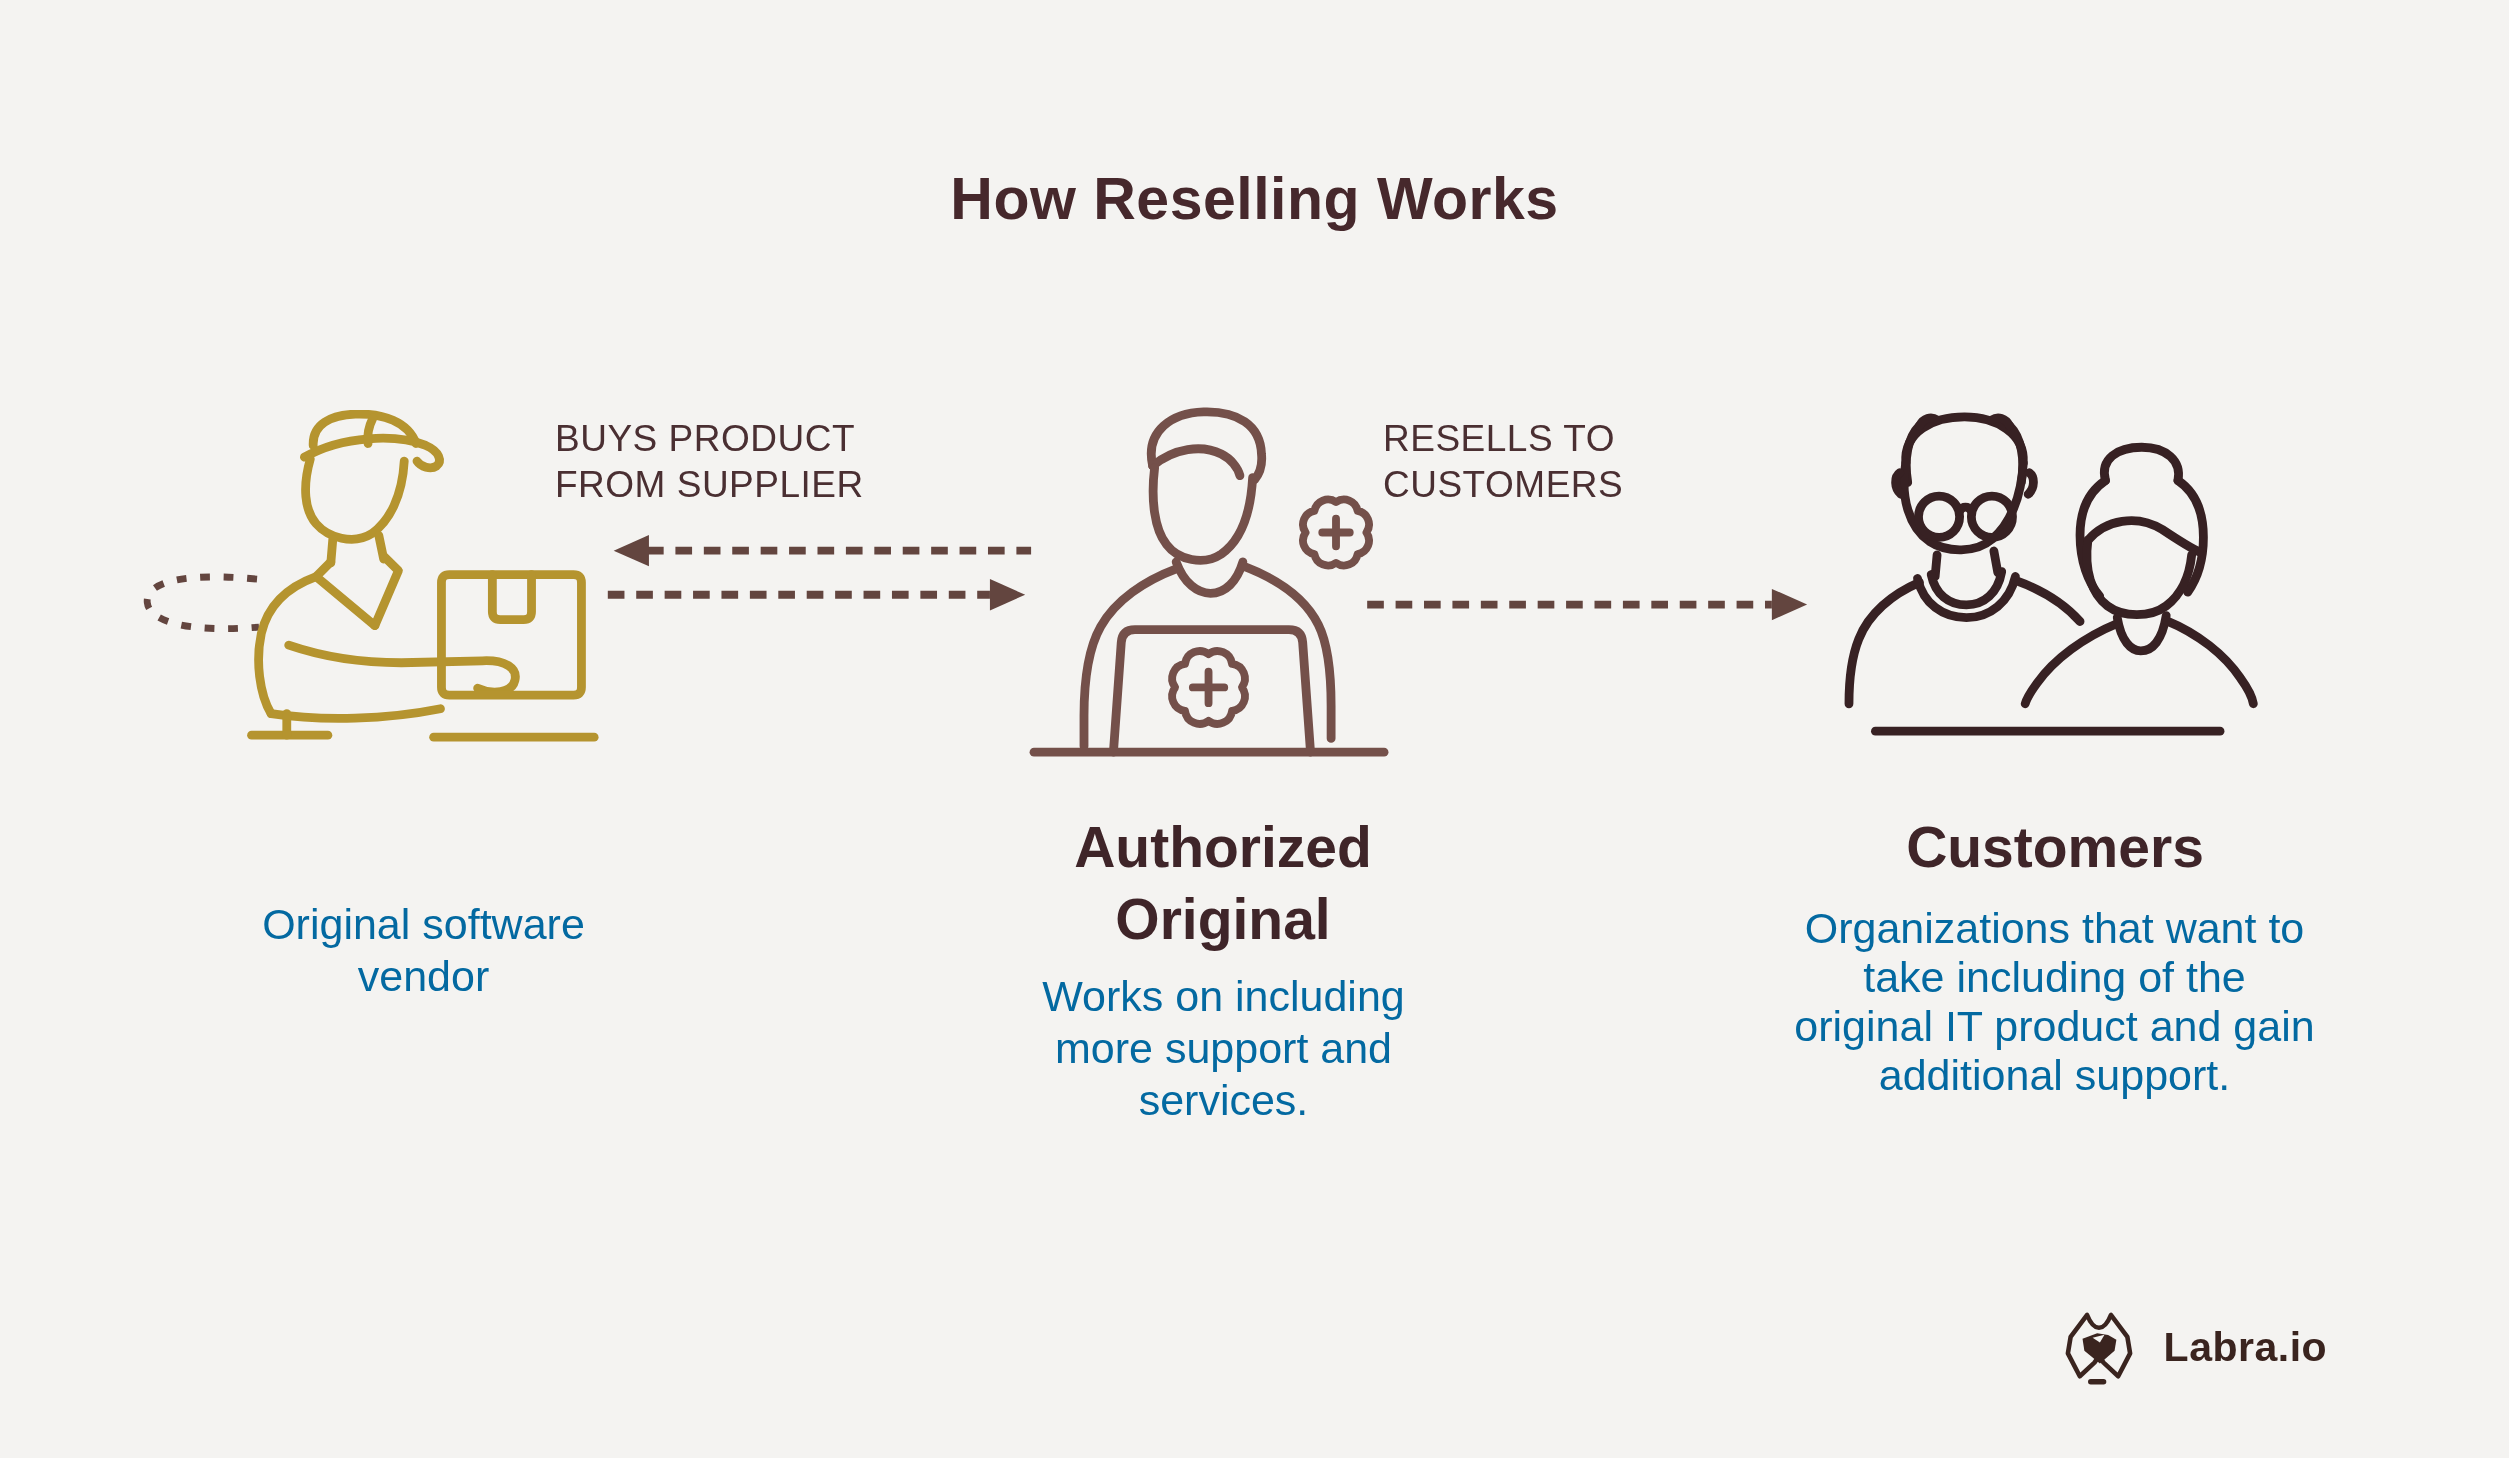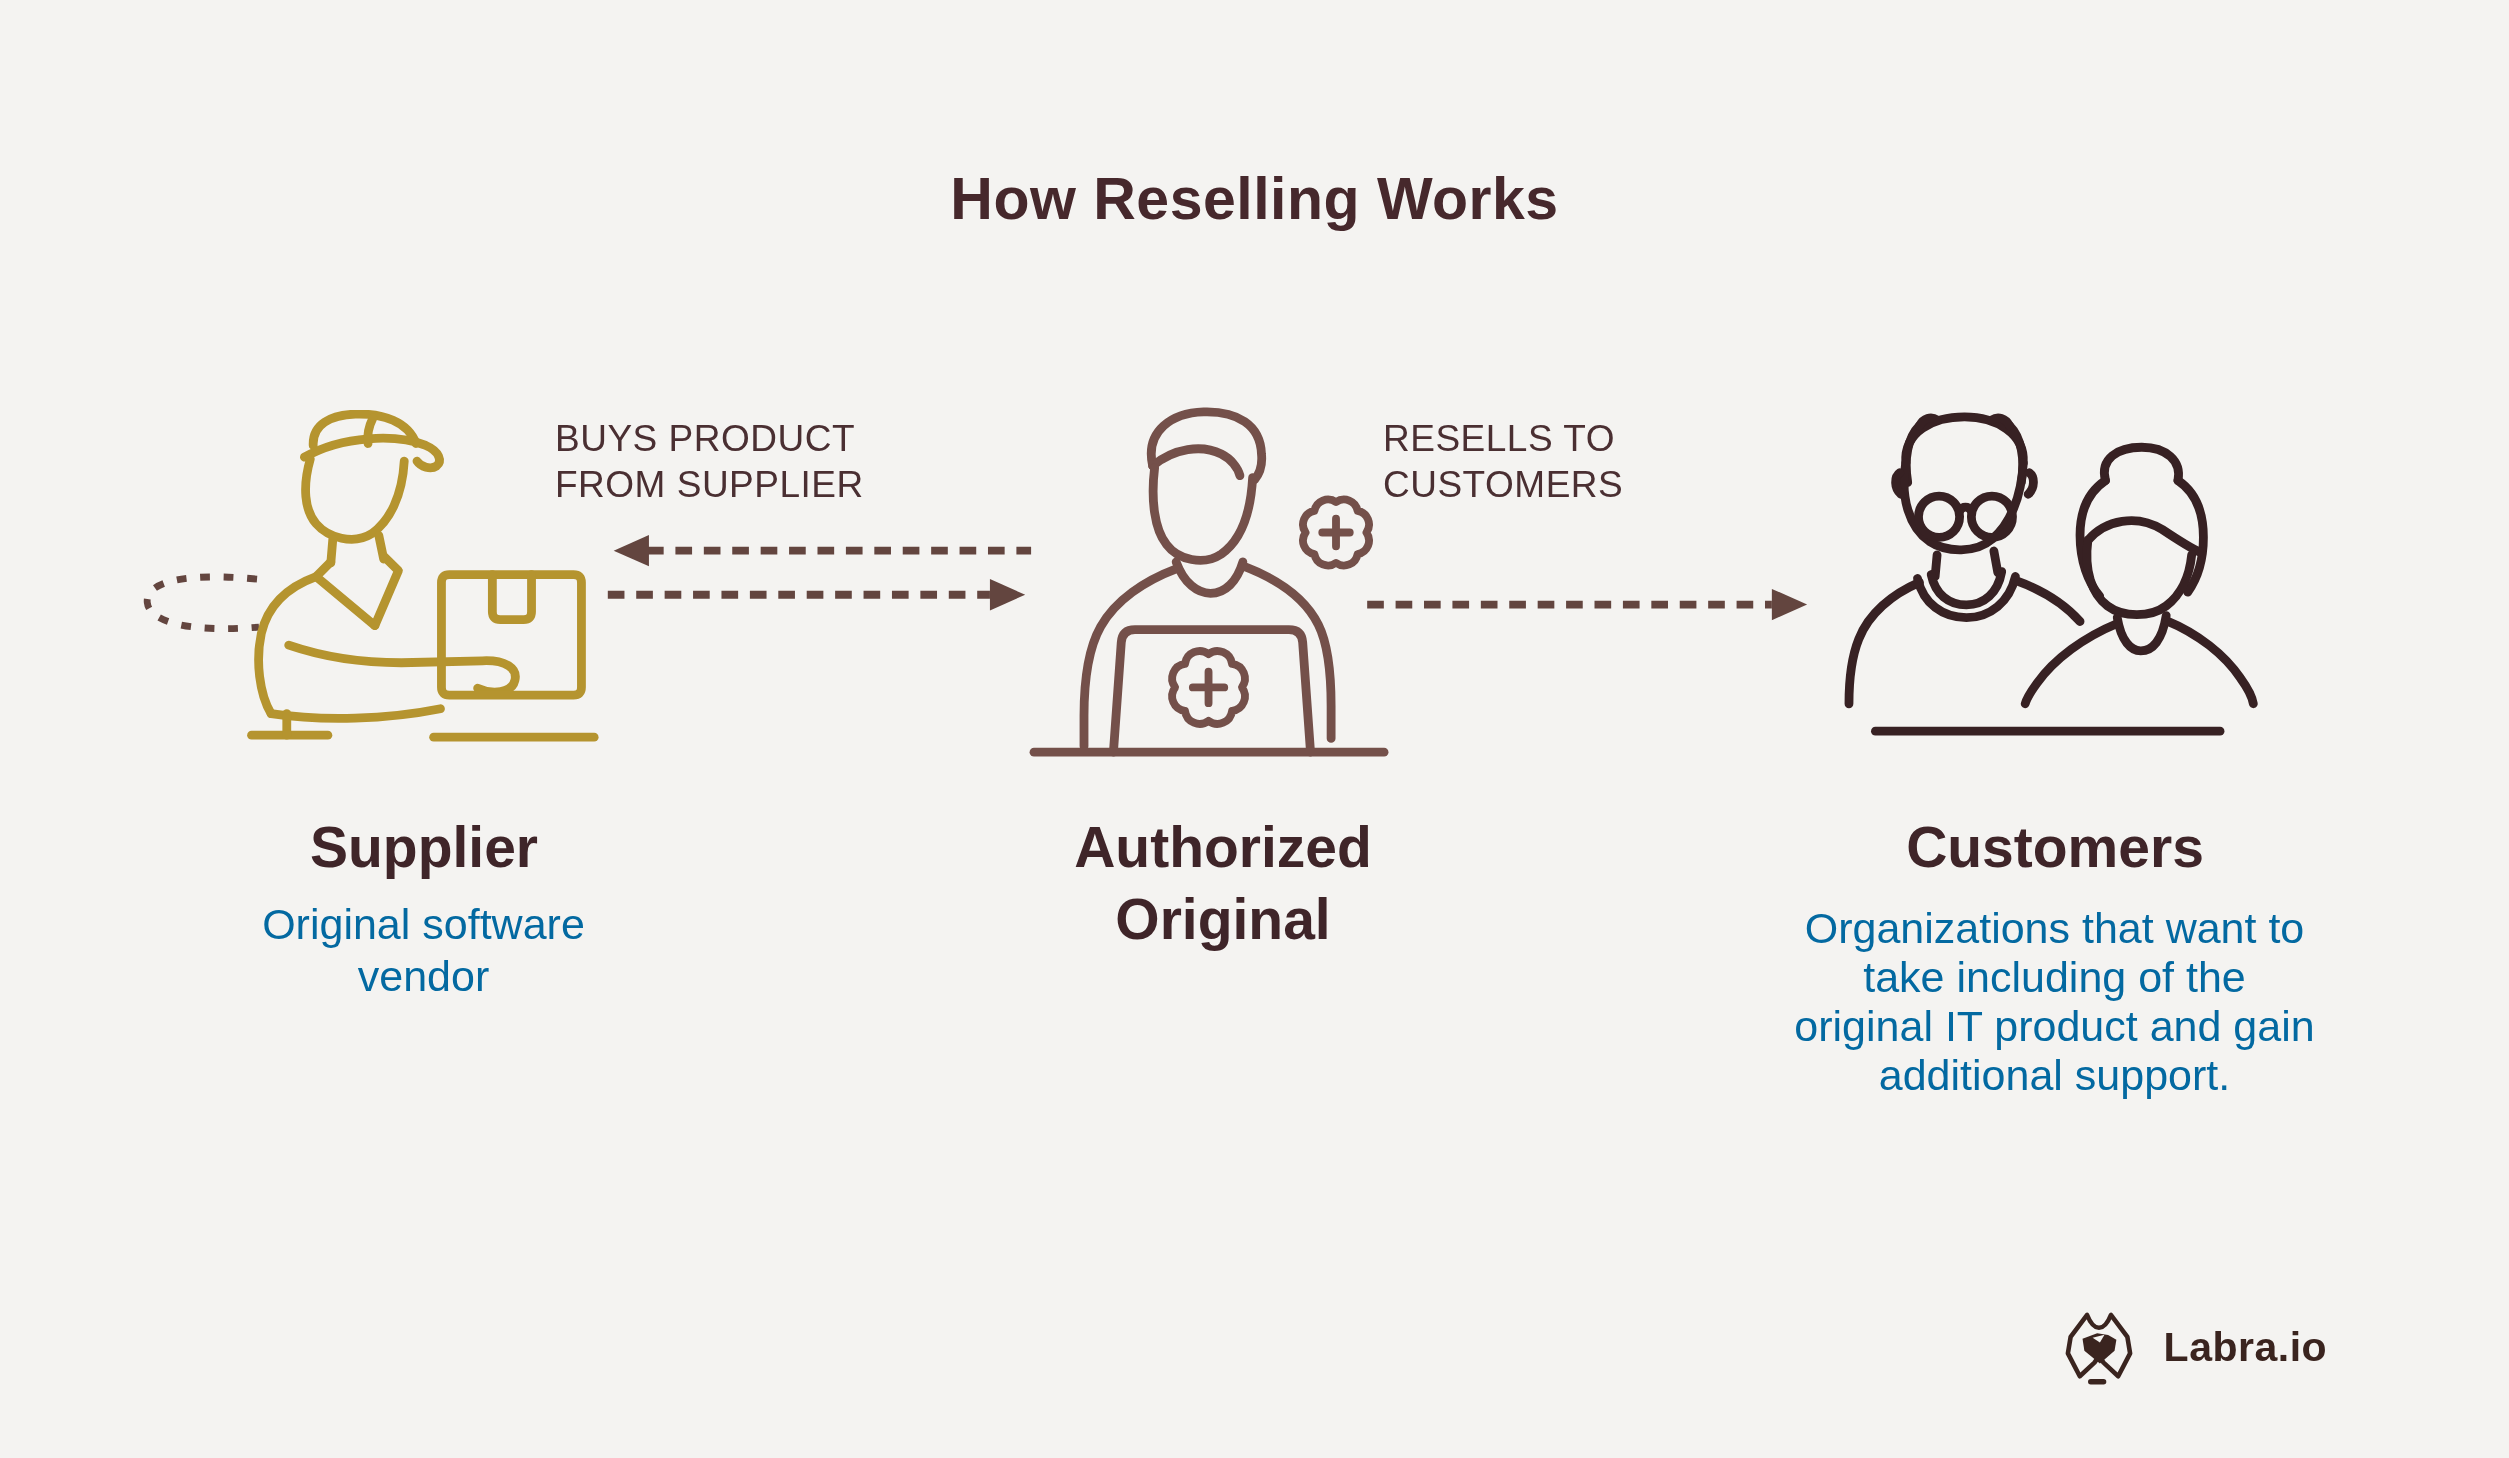--- a/index.html
+++ b/index.html
@@ -141,26 +141,28 @@
         <path d="M250 131 C268 110 300 104 326 120 C341 130 353 138 364 143"></path>
         <path d="M250 131 C246 162 254 186 270 198 C286 210 314 210 330 198 C346 186 354 166 356 146"></path>
         <path d="M280 210 C284 234 294 244 304 244 C316 244 326 233 330 208"></path>
         <path d="M280 216 C246 230 216 252 198 277 C190 288 187 294 186 298"></path>
         <path d="M330 213 C362 226 390 248 406 272 C414 283 418 292 419 298"></path>
       </g>
       <path d="M33 326 L385 326"></path>
     </g>
   </svg>
 
-  <div class="entity-name name-supplier">Supplier</div>
   <div class="entity-desc desc-supplier">Original software
 vendor</div>
 
   <div class="entity-name name-reseller">Authorized
 Original</div>
+  <div class="entity-desc desc-reseller">Works on including
+more support and
+services.</div>
 
   <div class="entity-name name-customers">Customers</div>
   <div class="entity-desc desc-customers">Organizations that want to
 take including of the
 original IT product and gain
 additional support.</div>
 
   <div class="logo">
     <svg width="86" height="90" viewBox="0 0 94 92">
       <g stroke-width="5" fill="none" stroke-linejoin="round" stroke-linecap="round" stroke="#3a241f">

